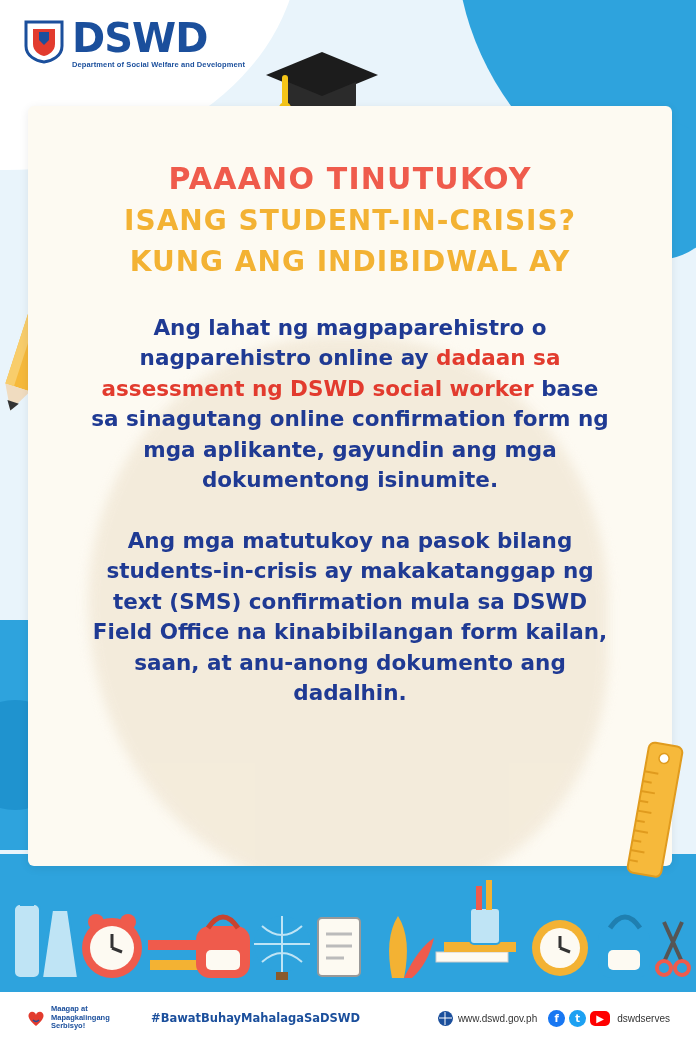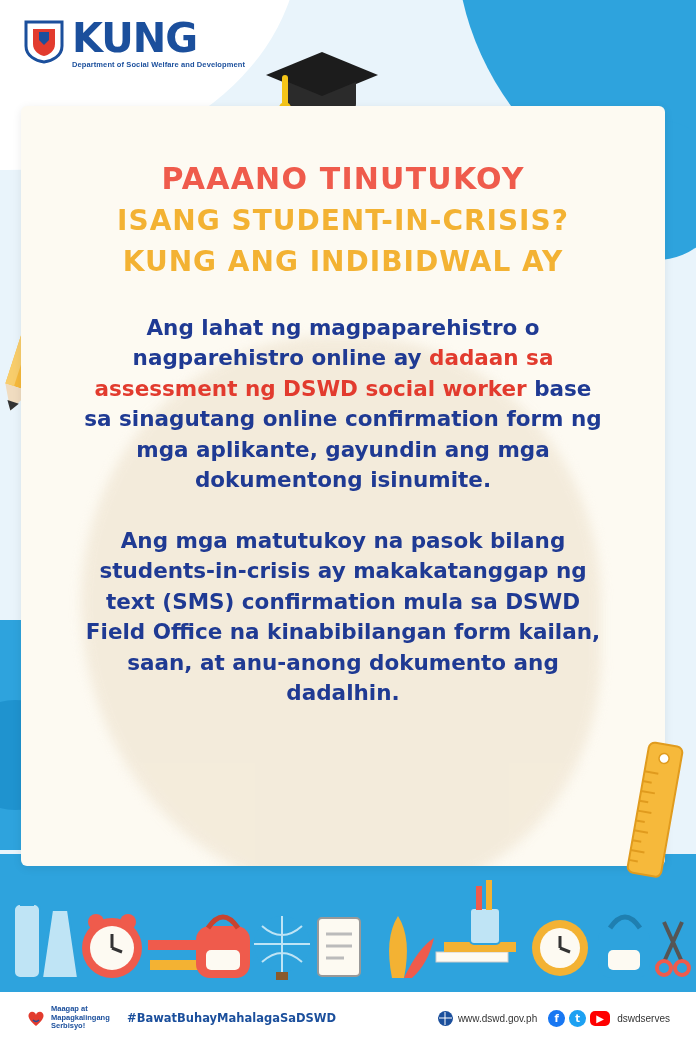--- a/index.html
+++ b/index.html
@@ -118,21 +118,21 @@
     position: absolute;
     left: 262px;
     top: 42px;
     width: 120px;
     height: 100px;
   }
 
   
   .card {
     position: absolute;
-    left: 21px;
+    left: 28px;
     top: 106px;
     width: 644px;
     height: 760px;
     background: #fdfaf2;
     border-radius: 6px;
     box-shadow: 0 2px 10px rgba(0,0,0,0.08);
     overflow: hidden;
   }
   .card-texture {
     position: absolute;
@@ -240,20 +240,21 @@
     font-size: 7.5px;
     font-weight: bold;
     color: #1b4f9c;
     line-height: 1.15;
     max-width: 66px;
   }
   .footer-hashtag {
     font-size: 11.5px;
     font-weight: bold;
     color: #1b4f9c;
+    margin-left: 24px;
     font-family: "DejaVu Sans", sans-serif;
   }
   .footer-right {
     margin-left: auto;
     display: flex;
     align-items: center;
     gap: 5px;
   }
   .globe-icon {
     width: 15px;
@@ -328,21 +329,21 @@
 
   <div class="logo-wrap">
     <div class="logo-mark">
       <svg width="44" height="46" viewBox="0 0 44 46" xmlns="http://www.w3.org/2000/svg">
         <path d="M4 4 H40 V28 C40 38 30 43 22 44 C14 43 4 38 4 28 Z" fill="#ffffff" stroke="#1b4f9c" stroke-width="3"></path>
         <path d="M11 11 H33 V26 C33 33 27 37 22 38 C17 37 11 33 11 26 Z" fill="#e23b2e"></path>
         <path d="M17 14 h10 v8 l-5 5 l-5 -5 z" fill="#1b4f9c"></path>
       </svg>
     </div>
     <div class="logo-text-block">
-      <div class="logo-acronym">KUNG</div>
+      <div class="logo-acronym">DSWD</div>
       <div class="logo-sub">Department of Social Welfare and Development</div>
     </div>
   </div>
 
   <div class="cap">
     <svg width="120" height="100" viewBox="0 0 120 100" xmlns="http://www.w3.org/2000/svg">
       <polygon points="60,10 116,33 60,56 4,33" fill="#1c1c1c"></polygon>
       <path d="M26 40 v22 c0 9 16 15 34 15 s34 -6 34 -15 V40 l-34 14 z" fill="#2b2b2b"></path>
       <rect x="20" y="33" width="6" height="30" rx="3" fill="#f5c518"></rect>
       <circle cx="23" cy="66" r="6" fill="#f5c518"></circle>

